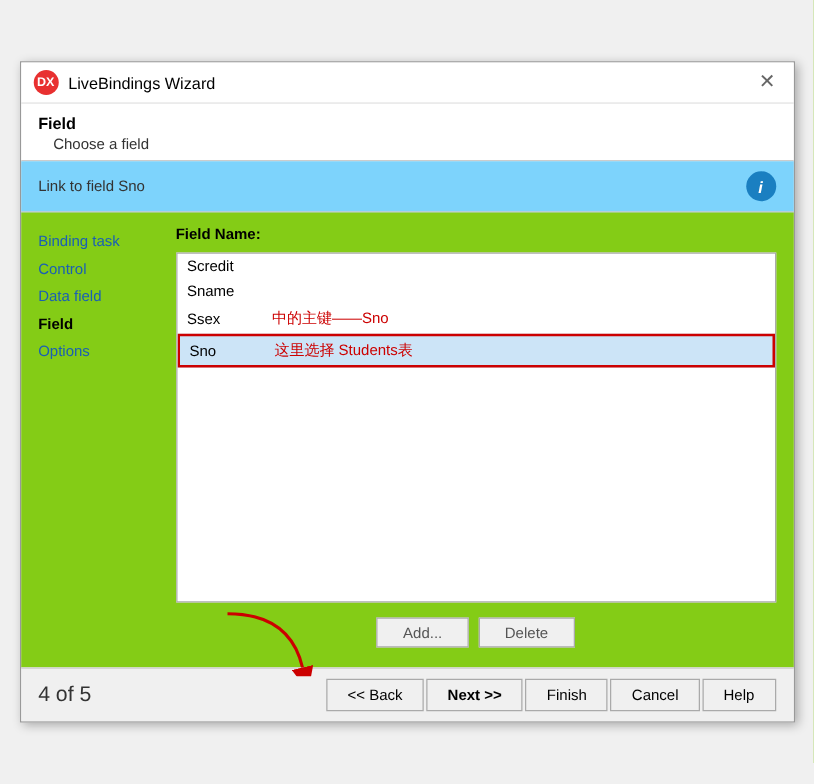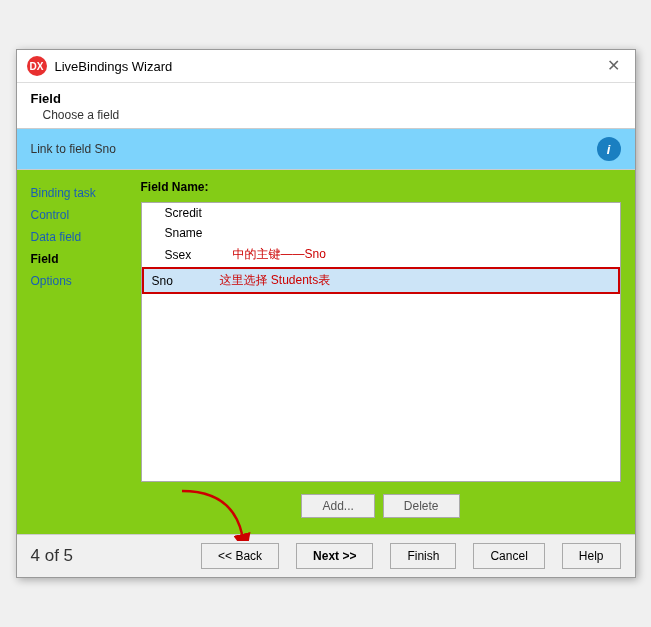--- a/index.html
+++ b/index.html
@@ -146,21 +146,20 @@
       min-height: 280px;
     }
     .field-list-item {
       padding: 3px 8px;
       font-size: 12px;
       color: #000;
       cursor: pointer;
       display: flex;
       align-items: center;
       gap: 8px;
-      margin-left: 15px;
     }
     .field-list-item.selected {
       background: #cce4f7;
     }
     .field-list-item .item-name {
       min-width: 60px;
     }
     .annotation-text {
       color: #cc0000;
       font-size: 12px;
@@ -190,21 +189,21 @@
       display: flex;
       align-items: center;
       justify-content: space-between;
     }
     .page-indicator {
       font-size: 17px;
       color: #333;
     }
     .nav-buttons {
       display: flex;
-      gap: 17px;
+      gap: 2px;
       padding-left: 44px;
     }
     .nav-btn {
       padding: 5px 16px;
       font-size: 12px;
       background: #f0f0f0;
       border: 1px solid #aaa;
       cursor: pointer;
       color: #000;
     }

